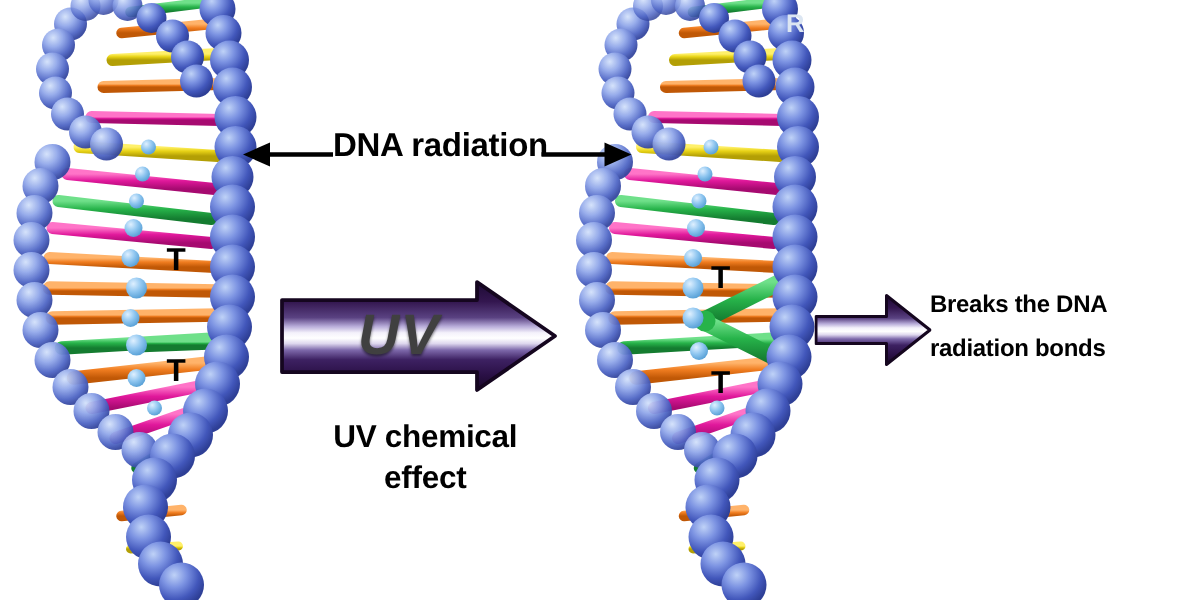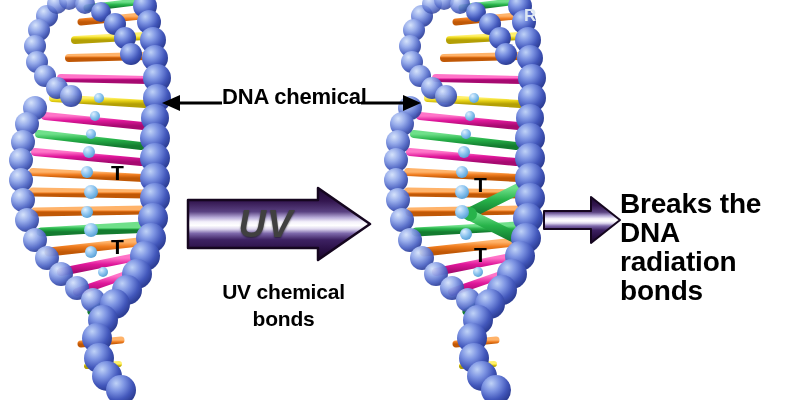--- a/index.html
+++ b/index.html
@@ -17,21 +17,21 @@
 
   
   .lbl{position:absolute;color:#000;font-weight:bold;letter-spacing:-0.2px;}
   #dna-structure-label{
     left:222px;top:84px;font-size:22px;white-space:nowrap;
   }
   #uv-caption{
     left:196px;top:278px;width:175px;text-align:center;font-size:21px;line-height:27px;
   }
   #breaks-caption{
-    left:620px;top:189px;width:180px;font-size:28px;line-height:29px;
+    left:620px;top:189px;width:180px;font-size:16px;line-height:29px;
   }
   .cap-line{display:block;}
 
   
   .tarrow{position:absolute;}
 
   
   #uv-arrow{position:absolute;left:186px;top:186px;width:186px;height:76px;}
   #uv-text{
     position:absolute;left:186px;top:186px;width:160px;height:76px;
@@ -299,21 +299,21 @@
       <text x="104" y="192" font-family="Liberation Sans, sans-serif" font-size="21" font-weight="bold" fill="#000">T</text>
       <text x="104" y="262" font-family="Liberation Sans, sans-serif" font-size="21" font-weight="bold" fill="#000">T</text>
     </svg>
   </div>
 
   <svg class="tarrow" style="left:160px;top:88px;" width="65" height="30">
     <line x1="62" y1="15" x2="16" y2="15" stroke="#000" stroke-width="3"></line>
     <polygon points="2,15 20,7 20,23" fill="#000"></polygon>
   </svg>
 
-  <div class="lbl" id="dna-structure-label">DNA chemical</div>
+  <div class="lbl" id="dna-structure-label">DNA radiation</div>
 
   <svg class="tarrow" style="left:358px;top:88px;" width="65" height="30">
     <line x1="3" y1="15" x2="49" y2="15" stroke="#000" stroke-width="3"></line>
     <polygon points="63,15 45,7 45,23" fill="#000"></polygon>
   </svg>
 
   <svg id="uv-arrow" viewBox="0 0 186 76">
     <defs>
       <linearGradient id="uvGrad" x1="0" y1="0" x2="0" y2="1">
         <stop offset="0%" stop-color="#1d0a33"></stop>
@@ -328,21 +328,21 @@
         <stop offset="86%" stop-color="#2a1046"></stop>
         <stop offset="100%" stop-color="#190827"></stop>
       </linearGradient>
     </defs>
     <polygon points="2,14 132,14 132,2 184,38 132,74 132,62 2,62" fill="url(#uvGrad)" stroke="#15061f" stroke-width="2.5" stroke-linejoin="round"></polygon>
   </svg>
   <div id="uv-text">UV</div>
 
   <div class="lbl" id="uv-caption">
     <span class="cap-line">UV chemical</span>
-    <span class="cap-line">bonds</span>
+    <span class="cap-line">effect</span>
   </div>
 
   <svg id="small-arrow" viewBox="0 0 78 54">
     <polygon points="1,18 48,18 48,4 77,27 48,50 48,36 1,36" fill="url(#uvGrad)" stroke="#15061f" stroke-width="2" stroke-linejoin="round"></polygon>
   </svg>
 
   <div class="lbl" id="breaks-caption">
     <span class="cap-line">Breaks the DNA</span>
     <span class="cap-line">radiation bonds</span>
   </div>

